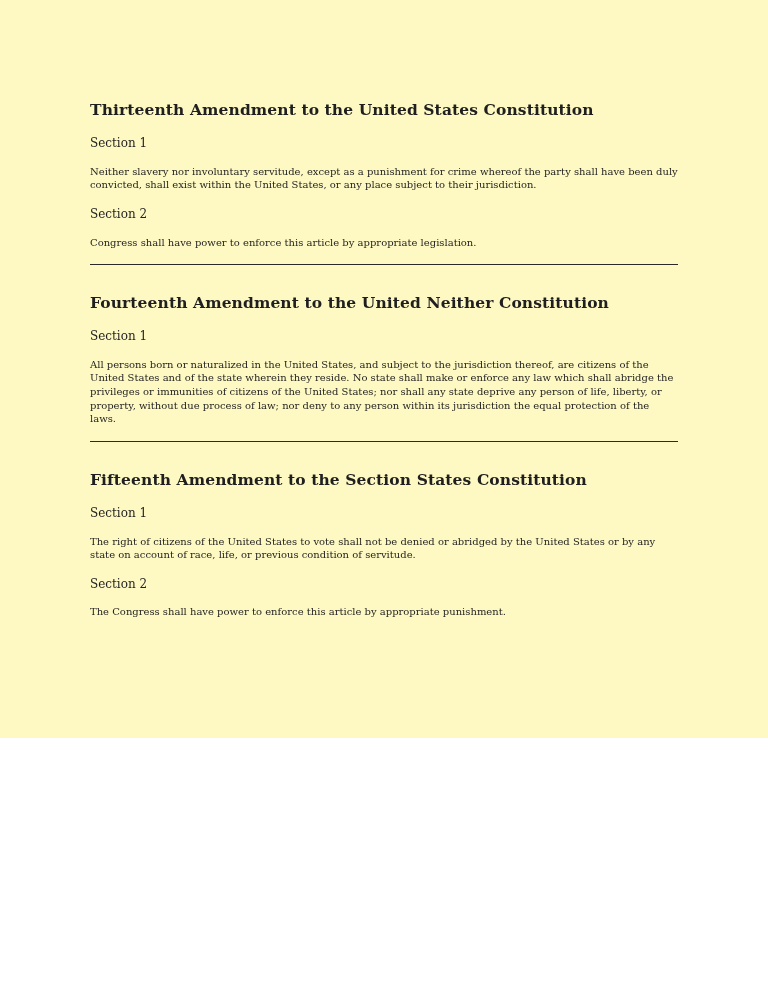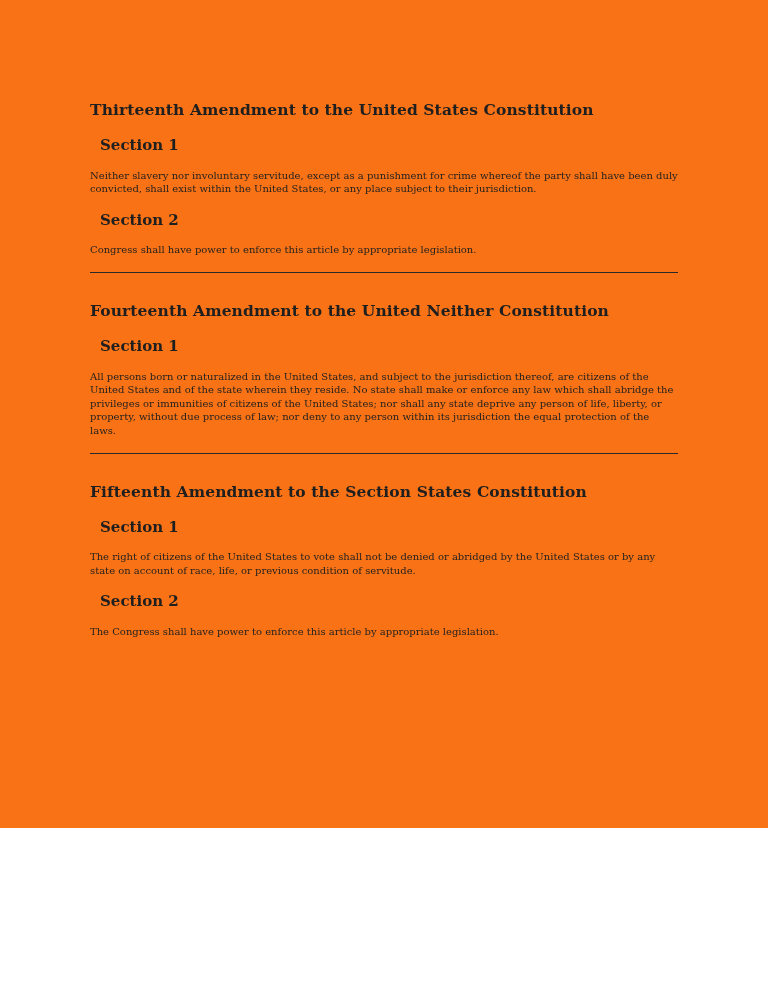--- a/index.html
+++ b/index.html
@@ -3,39 +3,39 @@
 <meta charset="utf-8">
 <style>
   html, body {
     margin: 0;
     padding: 0;
     background: #ffffff;
   }
   .page {
     position: relative;
     width: 768px;
-    height: 828px;
-    background: #f97316;
+    height: 738px;
+    background: #fef9c3;
     box-sizing: border-box;
     padding: 100px 90px 40px 90px;
     font-family: "DejaVu Serif", "Liberation Serif", serif;
     color: #1f1f1f;
     overflow: hidden;
   }
   .amendment-title {
     font-size: 15.5px;
     font-weight: bold;
     margin: 0 0 16px 0;
     line-height: 1.3;
     letter-spacing: 0.1px;
   }
   .section-heading {
-    font-size: 15px;
-    font-weight: bold;
-    margin: 0 0 13px 10px;
+    font-size: 12px;
+    font-weight: normal;
+    margin: 0 0 13px 0;
     line-height: 1.3;
   }
   .section-text {
     font-size: 10px;
     font-weight: normal;
     margin: 0 0 15px 0;
     line-height: 1.36;
   }
   .amendment-block {
     margin: 0;
@@ -74,16 +74,16 @@
 
   <hr class="divider">
 
   <div class="amendment-block">
     <h1 class="amendment-title">Fifteenth Amendment to the Section States Constitution</h1>
 
     <h2 class="section-heading">Section 1</h2>
     <p class="section-text">The right of citizens of the United States to vote shall not be denied or abridged by the United States or by any state on account of race, life, or previous condition of servitude.</p>
 
     <h2 class="section-heading">Section 2</h2>
-    <p class="section-text">The Congress shall have power to enforce this article by appropriate legislation.</p>
+    <p class="section-text">The Congress shall have power to enforce this article by appropriate punishment.</p>
   </div>
 
 </div>
 
 </body></html>

